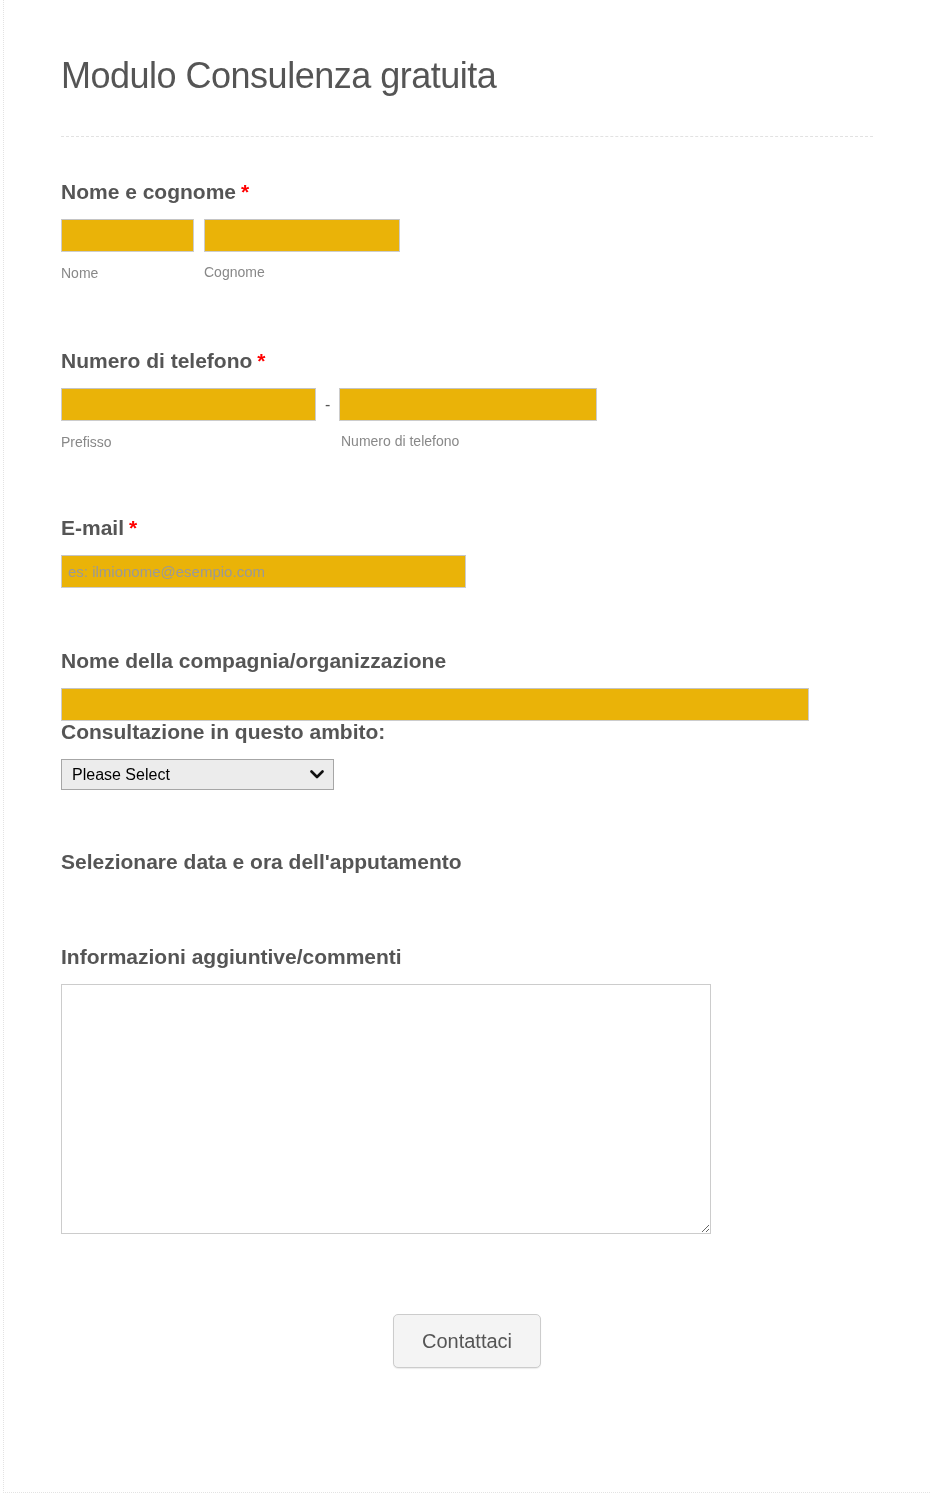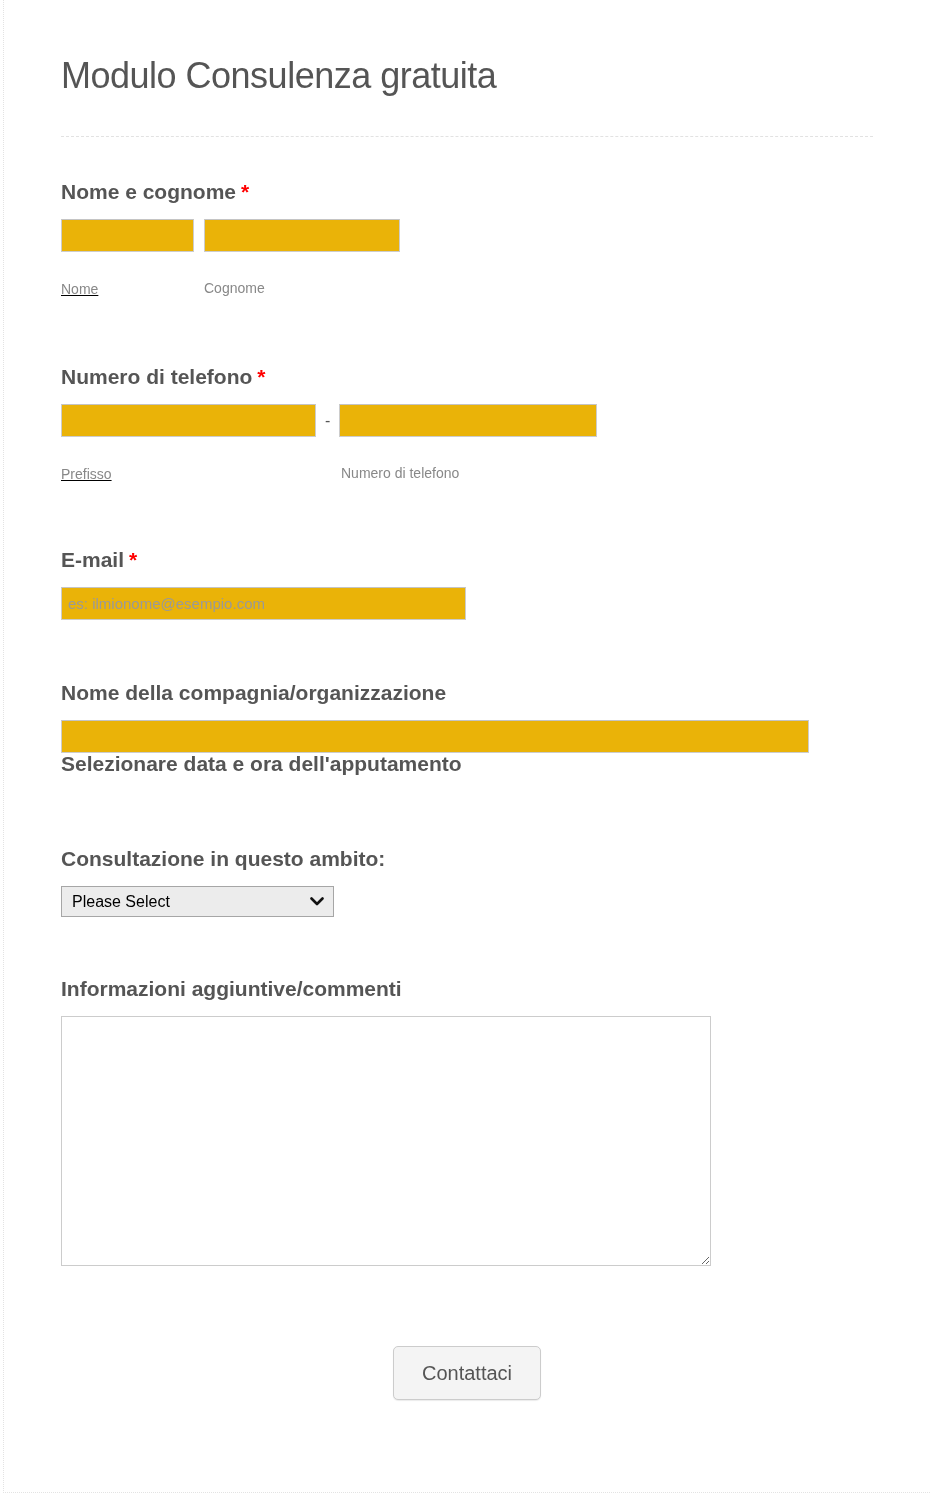--- a/index.html
+++ b/index.html
@@ -88,23 +88,22 @@
   .w-company { width: 748px; }
 
   .phone-sep {
     color: #555555;
     font-size: 16px;
     margin: 0 9px;
   }
 
   .sublabel-row {
     position: relative;
-    margin-top: 28px;
+    margin-top: 12px;
     height: 16px;
-    text-decoration: underline;
   }
   .sublabel {
     font-size: 14px;
     color: #888888;
     line-height: 16px;
   }
   .sublabel.abs-2 {
     position: absolute;
     left: 280px;
     top: 0;
@@ -206,34 +205,34 @@
       <div class="form-line mb-62">
         <span class="field-label"><span>E-mail</span><span class="req">*</span></span>
         <input type="text" class="text-input w-email" placeholder="es: ilmionome@esempio.com" style="">
       </div>
 
       <div class="form-line">
         <span class="field-label">Nome della compagnia/organizzazione</span>
         <input type="text" class="text-input w-company" value="" style="">
       </div>
 
-      <div class="form-line mb-73">
-        <span class="field-label">Selezionare data e ora dell'apputamento</span>
-      </div>
-
       <div class="form-line mb-61">
         <span class="field-label">Consultazione in questo ambito:</span>
         <div class="select-box">
           <span class="select-value">Please Select</span>
           <svg class="chevron-down-icon" viewBox="0 0 14 9">
             <polyline points="1.5,1.5 7,7 12.5,1.5" fill="none" stroke="#111111" stroke-width="2.6" stroke-linecap="round" stroke-linejoin="round"></polyline>
           </svg>
         </div>
       </div>
 
+      <div class="form-line mb-73">
+        <span class="field-label">Selezionare data e ora dell'apputamento</span>
+      </div>
+
       <div class="form-line mb-80">
         <span class="field-label">Informazioni aggiuntive/commenti</span>
         <textarea class="comments-area" style=""></textarea>
       </div>
 
       <div class="button-row">
         <button class="submit-button">Contattaci</button>
       </div>
 
     </div>

